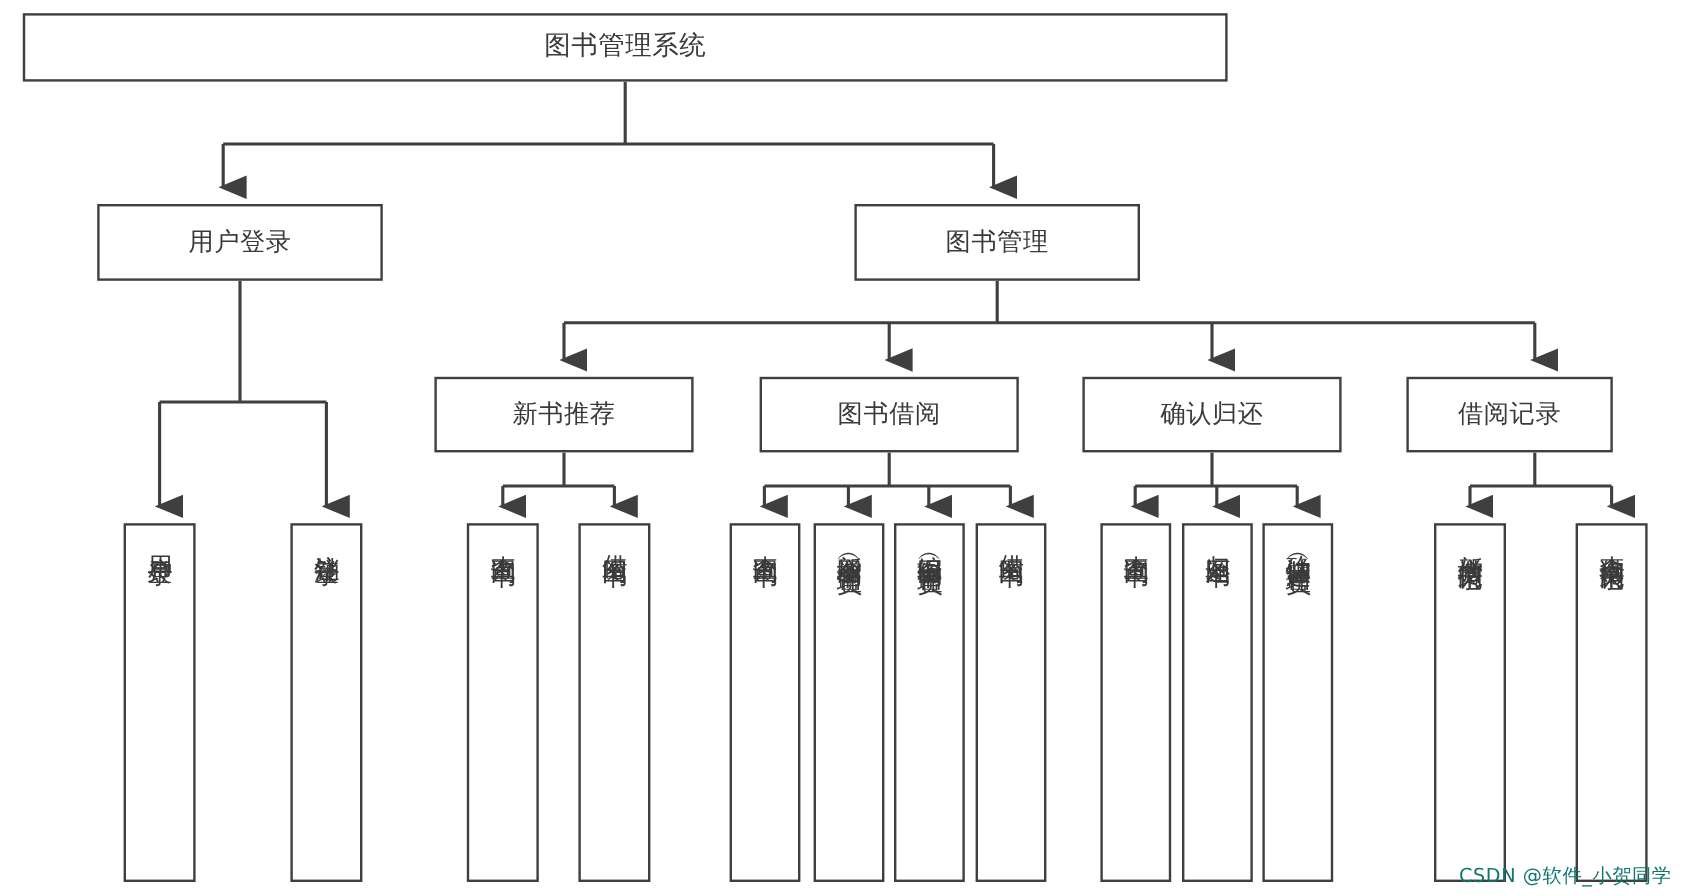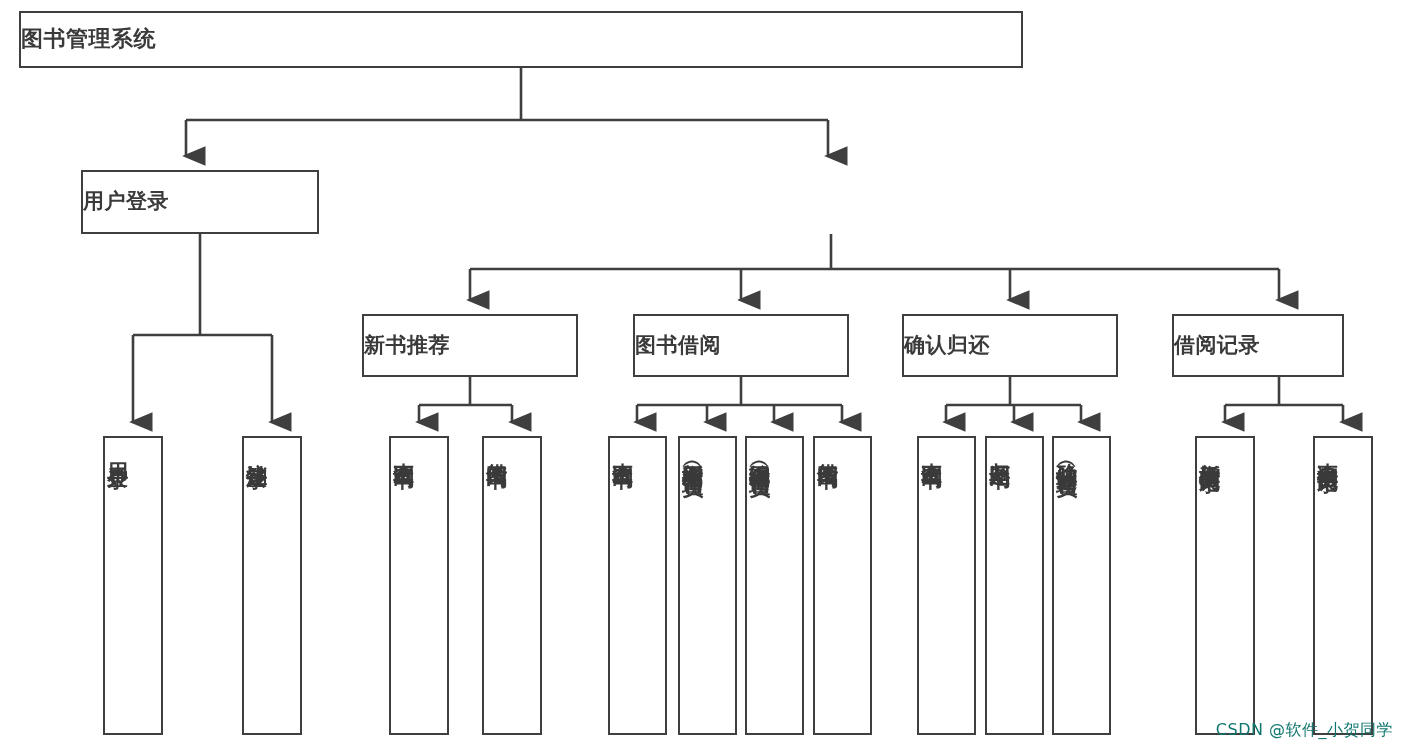--- a/index.html
+++ b/index.html
@@ -21,23 +21,22 @@
     width: 1405px;
     height: 747px;
   }
   .node-box {
     position: absolute;
     box-sizing: border-box;
     border: 2.5px solid #3f3f3f;
     background: #ffffff;
     display: flex;
     align-items: center;
-    justify-content: flex-start;
+    justify-content: center;
     color: #3a3a3a;
-    font-weight: bold;
   }
   .node-label {
     color: #3a3a3a;
     letter-spacing: 0.5px;
     white-space: nowrap;
     text-align: center;
   }
   .h-node .node-label {
     font-size: 21px;
     line-height: 1.2;
@@ -130,20 +129,23 @@
     </g>
   </svg>
 
   <div class="node-box h-node root-node" style="left: 19px; top: 11px; width: 1004px; height: 57px;">
     <span class="node-label">图书管理系统</span>
   </div>
 
   <div class="node-box h-node" style="left: 81px; top: 170px; width: 238px; height: 64px;">
     <span class="node-label">用户登录</span>
   </div>
+  <div class="node-box h-node" style="left: 712px; top: 170px; width: 238px; height: 64px;">
+    <span class="node-label">图书管理</span>
+  </div>
 
   <div class="node-box h-node" style="left: 362px; top: 314px; width: 216px; height: 63px;">
     <span class="node-label">新书推荐</span>
   </div>
   <div class="node-box h-node" style="left: 633px; top: 314px; width: 216px; height: 63px;">
     <span class="node-label">图书借阅</span>
   </div>
   <div class="node-box h-node" style="left: 902px; top: 314px; width: 216px; height: 63px;">
     <span class="node-label">确认归还</span>
   </div>

